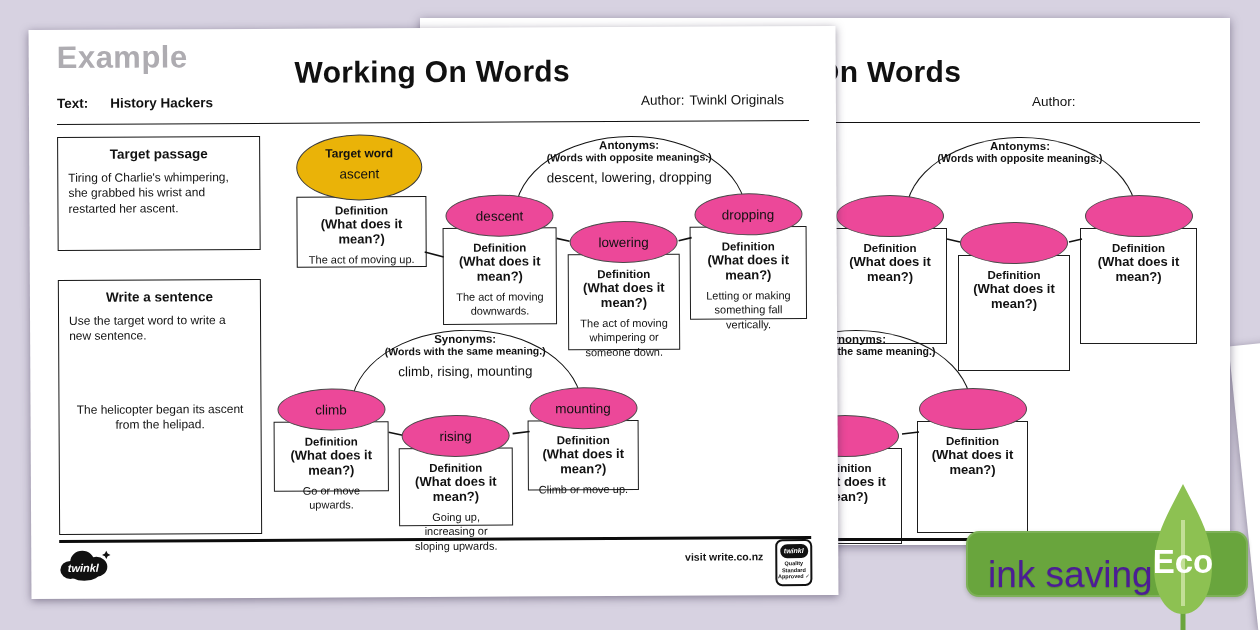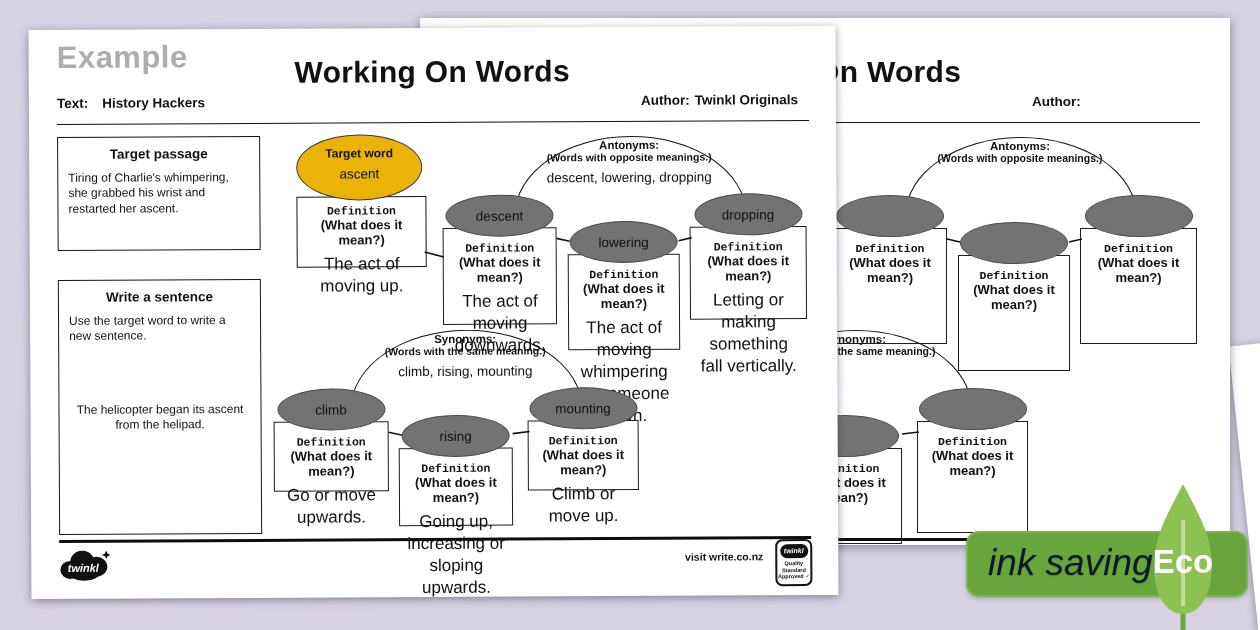--- a/index.html
+++ b/index.html
@@ -11,62 +11,62 @@
   .page--front{left:30px;top:28px;width:807px;height:569px;z-index:3;transform:rotate(-.3deg);}
   .page--back{left:420px;top:18px;width:810px;height:527px;z-index:2;overflow:hidden;}
   .page--third{left:1243px;top:338px;width:150px;height:285px;z-index:1;transform:rotate(-6deg);}
   .sheet{position:absolute;left:0;top:0;width:807px;height:569px;}
   .page--back .sheet{top:10px;}
 
   
   .example{position:absolute;left:28px;top:10px;font-size:31px;font-weight:700;color:#aeacb1;letter-spacing:.5px;}
   .title{position:absolute;left:0;top:27px;width:100%;text-align:center;font-size:30px;font-weight:700;letter-spacing:.3px;}
   .textrow{position:absolute;left:28px;top:66px;font-size:13.5px;font-weight:700;}
-  .textrow .val{margin-left:14px;}
-  .author{position:absolute;left:612px;top:66px;font-size:13.5px;font-weight:700;white-space:nowrap;}
+  .textrow .val{margin-left:22px;}
+  .author{position:absolute;left:612px;top:66px;font-size:13.5px;font-weight:400;white-space:nowrap;}
   .author .val{margin-left:5px;}
   .divider{position:absolute;left:28px;top:94px;width:752px;border-top:1.6px solid #111;}
 
   
   .box{position:absolute;border:1.9px solid #141414;background:#fff;}
   .box-title{font-weight:700;font-size:13.5px;text-align:center;margin-top:9px;}
   .box-body{font-size:12px;margin:9px 10px 0;line-height:1.28;}
   .box-answer{font-size:12px;text-align:center;margin:58px 12px 0;line-height:1.3;}
   .passage{left:28px;top:107px;width:201px;height:112px;}
   .sentence{left:28px;top:250px;width:201px;height:253px;}
 
   
   .tw-oval{position:absolute;left:267px;top:106px;width:124px;height:64px;border:1.6px solid #3a3a3a;
     border-radius:50%;text-align:center;background:#eab308;z-index:2;}
   .tw-oval .l1{font-weight:700;font-size:12px;margin-top:11px;}
   .tw-oval .l2{font-size:13.5px;margin-top:6px;}
   .defbox{position:absolute;border:1.9px solid #141414;background:#fff;text-align:center;padding-top:7px;}
   .tw-def{left:267px;top:168px;width:128px;height:62px;}
-  .def-t{font-weight:700;font-size:11.5px;font-family:Liberation Mono, monospace;}
+  .def-t{font-weight:700;font-size:11.5px;}
   .def-p{font-weight:700;font-size:13px;}
-  .def-a{font-size:17px;margin:6px 6px 0;line-height:1.3;}
+  .def-a{font-size:11px;margin:6px 6px 0;line-height:1.3;}
 
   
   .arc{position:absolute;border:1.6px solid #141414;border-bottom:none;
     border-radius:50% 50% 0 0/100% 100% 0 0;}
   .arc-ant{left:485px;top:109px;width:230px;height:78px;}
   .arc-syn{left:320px;top:302px;width:230px;height:78px;}
   .arc-label{position:absolute;text-align:center;width:290px;}
   .al-ant{left:455px;top:112px;}
   .al-syn{left:290px;top:305px;}
   .al-1{font-weight:700;font-size:11.5px;}
   .al-2{font-weight:700;font-size:10.5px;}
   .al-ans{font-size:13.5px;margin-top:7px;}
 
   
   .bubble{position:absolute;}
   .bbox{position:absolute;left:0;top:0;right:0;bottom:0;border:1.7px solid #1d1d1d;background:#fff;
     text-align:center;padding-top:13px;box-sizing:border-box;}
   .boval{position:absolute;top:-33px;left:50%;transform:translateX(-50%);width:106px;height:40px;
-    border:1.5px solid #4a4a4a;border-radius:50%;background:#737373;z-index:2;
+    border:1.5px solid #4a4a4a;border-radius:50%;background:#ec4899;z-index:2;
     display:flex;align-items:center;justify-content:center;font-size:13.5px;}
   .b-desc{left:413px;top:200px;width:114px;height:97px;}
   .b-low{left:538px;top:227px;width:112px;height:96px;}
   .b-drop{left:660px;top:200px;width:117px;height:93px;}
   .b-climb{left:243px;top:393px;width:115px;height:70px;}
   .b-rise{left:368px;top:420px;width:114px;height:78px;}
   .b-mount{left:497px;top:393px;width:111px;height:70px;}
   .page--back .b-desc,.page--back .b-drop,.page--back .b-low{height:116px;}
   .page--back .b-climb,.page--back .b-mount{height:112px;}
   .page--back .b-rise{height:96px;}
@@ -79,22 +79,22 @@
   .visit{position:absolute;left:560px;top:524px;width:172px;text-align:right;font-size:10.5px;font-weight:700;}
   .qbadge{position:absolute;left:744px;top:513px;width:37px;height:47px;border:2px solid #111;
     border-radius:7px;background:#fff;text-align:center;overflow:hidden;box-sizing:border-box;}
   .qb-cloud{margin:3px auto 0;width:28px;height:14px;background:#111;border-radius:8px;
     color:#fff;font-size:7px;font-weight:700;font-style:italic;line-height:14px;}
   .qb-t{font-size:5.5px;font-weight:700;line-height:1.2;margin-top:2px;}
 
   
   .eco-badge{position:absolute;left:966px;top:531px;width:282px;height:66px;background:#69a53d;
     border-radius:13px;z-index:5;box-shadow:inset 0 0 0 2px rgba(255,255,255,.14),0 2px 4px rgba(40,60,20,.25);}
-  .eco-text{position:absolute;left:22px;top:0;line-height:63px;font-size:37px;color:#0f172a;
-    text-shadow:0 1px 1px rgba(20,60,10,.25);font-style:italic;}
+  .eco-text{position:absolute;left:22px;top:12px;line-height:63px;font-size:37px;color:#4c1d95;
+    text-shadow:0 1px 1px rgba(20,60,10,.25);}
   .eco-leaf{position:absolute;left:182px;top:-49px;width:70px;height:150px;z-index:1;}
   .eco-label{position:absolute;left:182px;top:12px;width:70px;text-align:center;font-size:33px;
     font-weight:700;color:#fff;z-index:2;}
 </style>
 </head>
 <body>
 
 <div class="stage">
 
   <div class="page page--third"></div>

